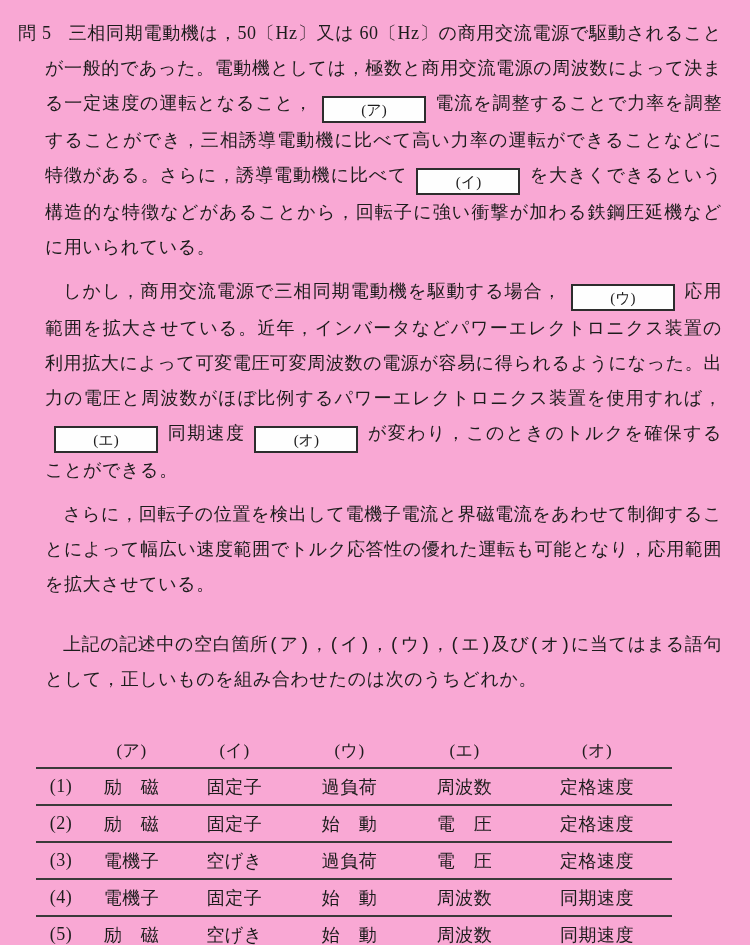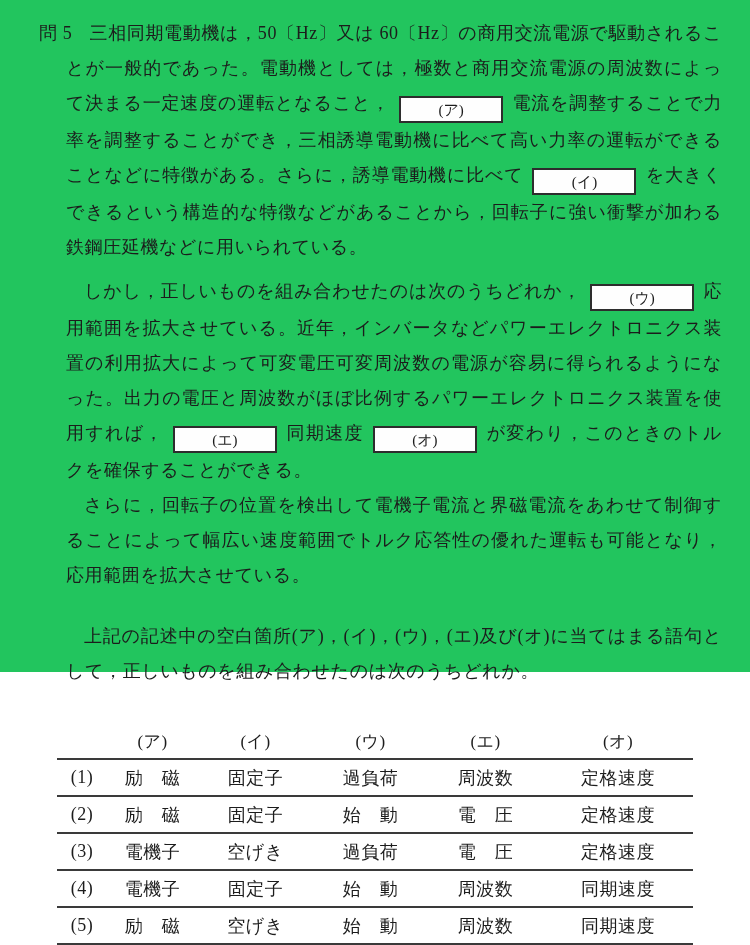--- a/index.html
+++ b/index.html
@@ -10,23 +10,23 @@
   body {
     width: 750px;
     height: 945px;
     overflow: hidden;
     font-family: "Liberation Serif", "DejaVu Serif", serif;
     color: #1c1c1c;
   }
   .page {
     box-sizing: border-box;
     width: 750px;
-    height: 672px;
-    padding: 16px 28px 0 39px;
-    background: #22c55e;
+    height: 945px;
+    padding: 16px 28px 0 18px;
+    background: #f9a8d4;
   }
   .para {
     margin: 0;
     padding-left: 27px;          
     font-size: 18px;
     line-height: 35px;
     letter-spacing: 0.6px;
     text-align: justify;
     text-justify: inter-character;
     word-break: break-all;
@@ -35,22 +35,22 @@
     text-indent: -27px;          
   }
   .para-indent {
     text-indent: 18px;           
   }
   .qnum {
     margin-right: 17px;
     white-space: nowrap;
   }
   .p2 { margin-top: 9px; }
-  .p3 { }
-  .p4 { margin-top: 26px; }
+  .p3 { margin-top: 9px; }
+  .p4 { margin-top: 26px; font-family: Liberation Mono, monospace; }
   .blank {
     display: inline-block;
     box-sizing: border-box;
     width: 104px;
     height: 27px;
     line-height: 24px;
     border: 2px solid #2d2d2d;
     text-align: center;
     text-indent: 0;
     font-size: 15px;
@@ -90,21 +90,21 @@
 </head>
 <body>
 
 <div class="page">
 
   <p class="para para-first">
     <span class="qnum">問 5</span><span>三相同期電動機は，50〔Hz〕又は 60〔Hz〕の商用交流電源で駆動されることが一般的であった。電動機としては，極数と商用交流電源の周波数によって決まる一定速度の運転となること，</span><span class="blank">(ア)</span><span>電流を調整することで力率を調整することができ，三相誘導電動機に比べて高い力率の運転ができることなどに特徴がある。さらに，誘導電動機に比べて</span><span class="blank">(イ)</span><span>を大きくできるという構造的な特徴などがあることから，回転子に強い衝撃が加わる鉄鋼圧延機などに用いられている。</span>
   </p>
 
   <p class="para para-indent p2">
-    <span>しかし，正しいものを組み合わせたのは次のうちどれか，</span><span class="blank">(ウ)</span><span>応用範囲を拡大させている。近年，インバータなどパワーエレクトロニクス装置の利用拡大によって可変電圧可変周波数の電源が容易に得られるようになった。出力の電圧と周波数がほぼ比例するパワーエレクトロニクス装置を使用すれば，</span><span class="blank">(エ)</span><span>同期速度</span><span class="blank">(オ)</span><span>が変わり，このときのトルクを確保することができる。</span>
+    <span>しかし，商用交流電源で三相同期電動機を駆動する場合，</span><span class="blank">(ウ)</span><span>応用範囲を拡大させている。近年，インバータなどパワーエレクトロニクス装置の利用拡大によって可変電圧可変周波数の電源が容易に得られるようになった。出力の電圧と周波数がほぼ比例するパワーエレクトロニクス装置を使用すれば，</span><span class="blank">(エ)</span><span>同期速度</span><span class="blank">(オ)</span><span>が変わり，このときのトルクを確保することができる。</span>
   </p>
 
   <p class="para para-indent p3">さらに，回転子の位置を検出して電機子電流と界磁電流をあわせて制御することによって幅広い速度範囲でトルク応答性の優れた運転も可能となり，応用範囲を拡大させている。</p>
 
   <p class="para para-indent p4">上記の記述中の空白箇所(ア)，(イ)，(ウ)，(エ)及び(オ)に当てはまる語句として，正しいものを組み合わせたのは次のうちどれか。</p>
 
   <div class="answer-table">
     <div class="t-row t-head">
       <div class="t-cell"></div>
       <div class="t-cell">(ア)</div>

